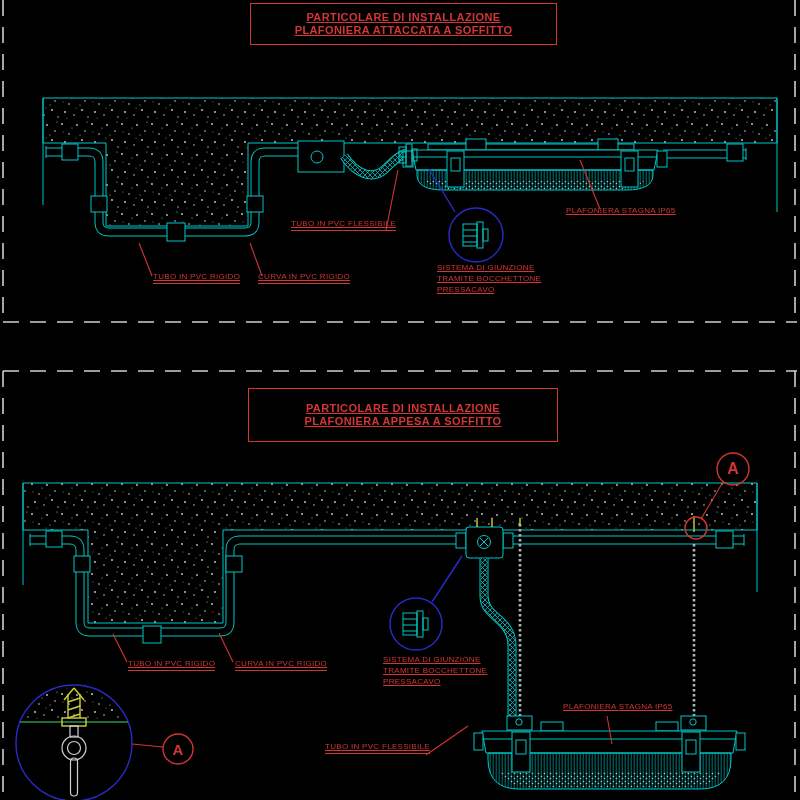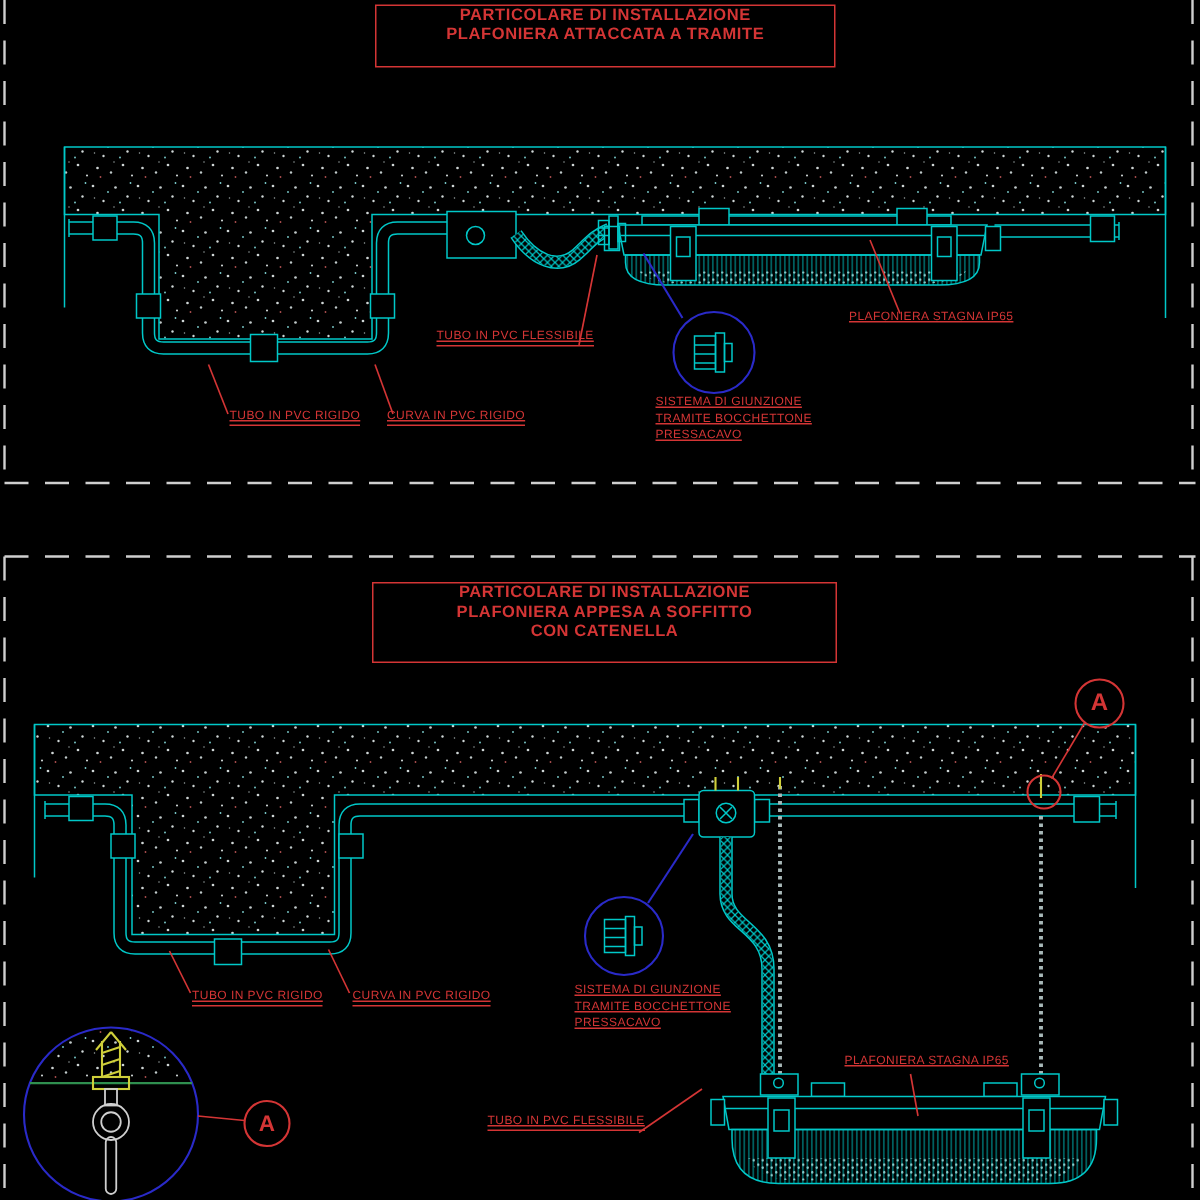--- a/index.html
+++ b/index.html
@@ -26,21 +26,21 @@
   .chainln{stroke:var(--chain);fill:none;stroke-width:2.6;stroke-dasharray:2.4 2.6;}
   .frame{stroke:var(--white);fill:none;stroke-width:1.6;stroke-dasharray:16 11;}
   .slab{fill:url(#slabdots);stroke:var(--cyan);stroke-width:1;}
   
   .lbl{position:absolute;color:var(--red);font-size:8px;letter-spacing:.3px;
        white-space:nowrap;line-height:9px;text-decoration:underline;}
   .u{border-bottom:1px solid var(--red);padding-bottom:2px;}
   .multiline div{line-height:11px;}
   .title-box{position:absolute;border:1px solid var(--red);color:var(--red);
        font-weight:bold;font-size:11px;letter-spacing:.4px;text-align:center;
-       display:flex;flex-direction:column;line-height:13px;}
+       display:flex;flex-direction:column;justify-content:center;line-height:13px;text-decoration:underline;}
   .balloon-letter{position:absolute;color:var(--red);font-weight:bold;font-size:16px;
        display:flex;align-items:center;justify-content:center;}
 </style>
 </head>
 <body>
 
 <div id="page">
 
 <svg id="cad" width="800" height="800" viewBox="0 0 800 800">
   <defs>
@@ -245,37 +245,36 @@
   </g>
 
   <g>
     <path class="frame" d="M3 0 V322 M795 0 V322 M3 322 H797"></path>
     <path class="frame" d="M3 371 H797 M3 371 V800 M795 371 V800"></path>
   </g>
 </svg>
 
 <div class="title-box" style="left:250px;top:3px;width:305px;height:40px;">
   <div>PARTICOLARE DI INSTALLAZIONE</div>
-  <div>PLAFONIERA ATTACCATA A TRAMITE</div>
+  <div>PLAFONIERA ATTACCATA A SOFFITTO</div>
 </div>
 
 <div class="lbl u" style="left:291px;top:219px;">TUBO IN PVC FLESSIBILE</div>
 <div class="lbl u" style="left:153px;top:272px;">TUBO IN PVC RIGIDO</div>
 <div class="lbl u" style="left:258px;top:272px;">CURVA IN PVC RIGIDO</div>
 <div class="lbl" style="left:566px;top:206px;">PLAFONIERA STAGNA IP65</div>
 <div class="lbl multiline" style="left:437px;top:262px;">
   <div>SISTEMA DI GIUNZIONE</div>
   <div>TRAMITE BOCCHETTONE</div>
   <div>PRESSACAVO</div>
 </div>
 
 <div class="title-box" style="left:248px;top:388px;width:308px;height:52px;">
   <div>PARTICOLARE DI INSTALLAZIONE</div>
   <div>PLAFONIERA APPESA A SOFFITTO</div>
-  <div>CON CATENELLA</div>
 </div>
 
 <div class="lbl u" style="left:128px;top:659px;">TUBO IN PVC RIGIDO</div>
 <div class="lbl u" style="left:235px;top:659px;">CURVA IN PVC RIGIDO</div>
 <div class="lbl multiline" style="left:383px;top:654px;">
   <div>SISTEMA DI GIUNZIONE</div>
   <div>TRAMITE BOCCHETTONE</div>
   <div>PRESSACAVO</div>
 </div>
 <div class="lbl" style="left:563px;top:702px;">PLAFONIERA STAGNA IP65</div>

